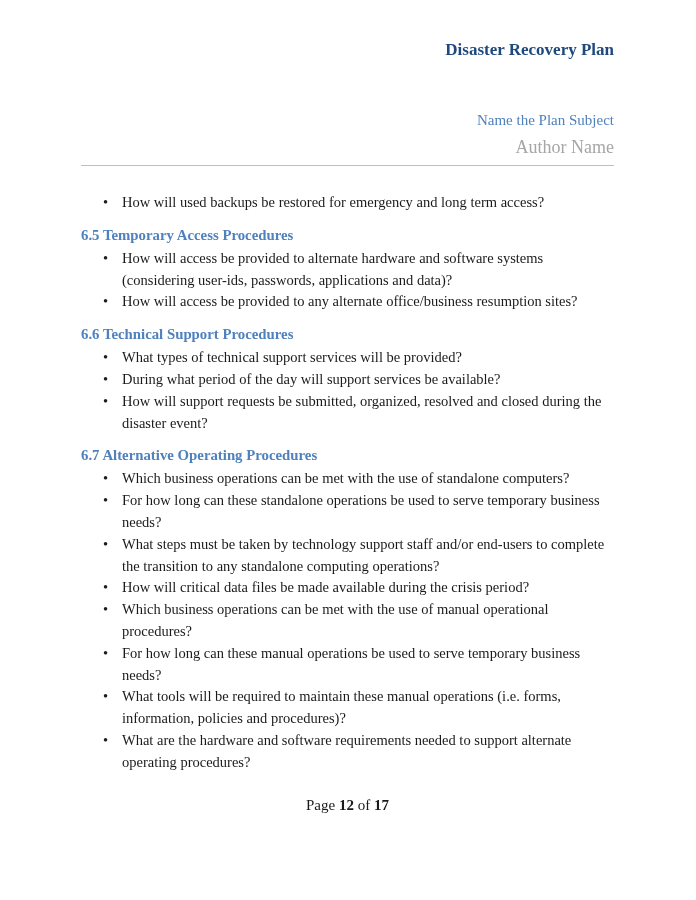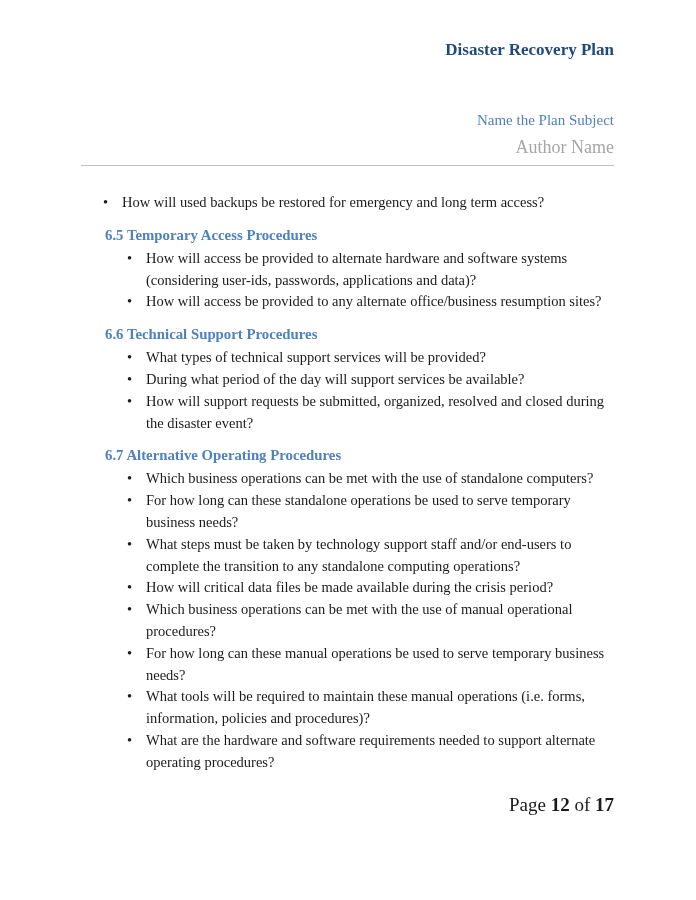--- a/index.html
+++ b/index.html
@@ -44,21 +44,20 @@
     border-top: 1px solid var(--divider-color, #BFBFBF);
     margin: 4px 0 0 0;
   }
   .doc-body {
     margin-top: 26px;
     font-size: 14.5px;
     line-height: 21.8px;
   }
   .doc-section + .doc-section {
     margin-top: 10px;
-    margin-left: 24px;
   }
   .section-heading {
     margin: 0 0 2px 0;
     font-size: 14.8px;
     line-height: 22px;
     font-weight: bold;
     color: var(--heading-color, #4F81BD);
   }
   .bullet-list {
     margin: 0;
@@ -70,22 +69,22 @@
     margin: 0;
   }
   .bullet-item::before {
     content: "\2022";
     position: absolute;
     left: -19px;
     top: 0;
   }
   .page-footer {
     margin-top: 20px;
-    text-align: right;
-    font-size: 19px;
+    text-align: center;
+    font-size: 15px;
     line-height: 22px;
   }
   .page-footer b {
     font-weight: bold;
   }
 </style>
 </head>
 <body>
 
 <div class="page">

